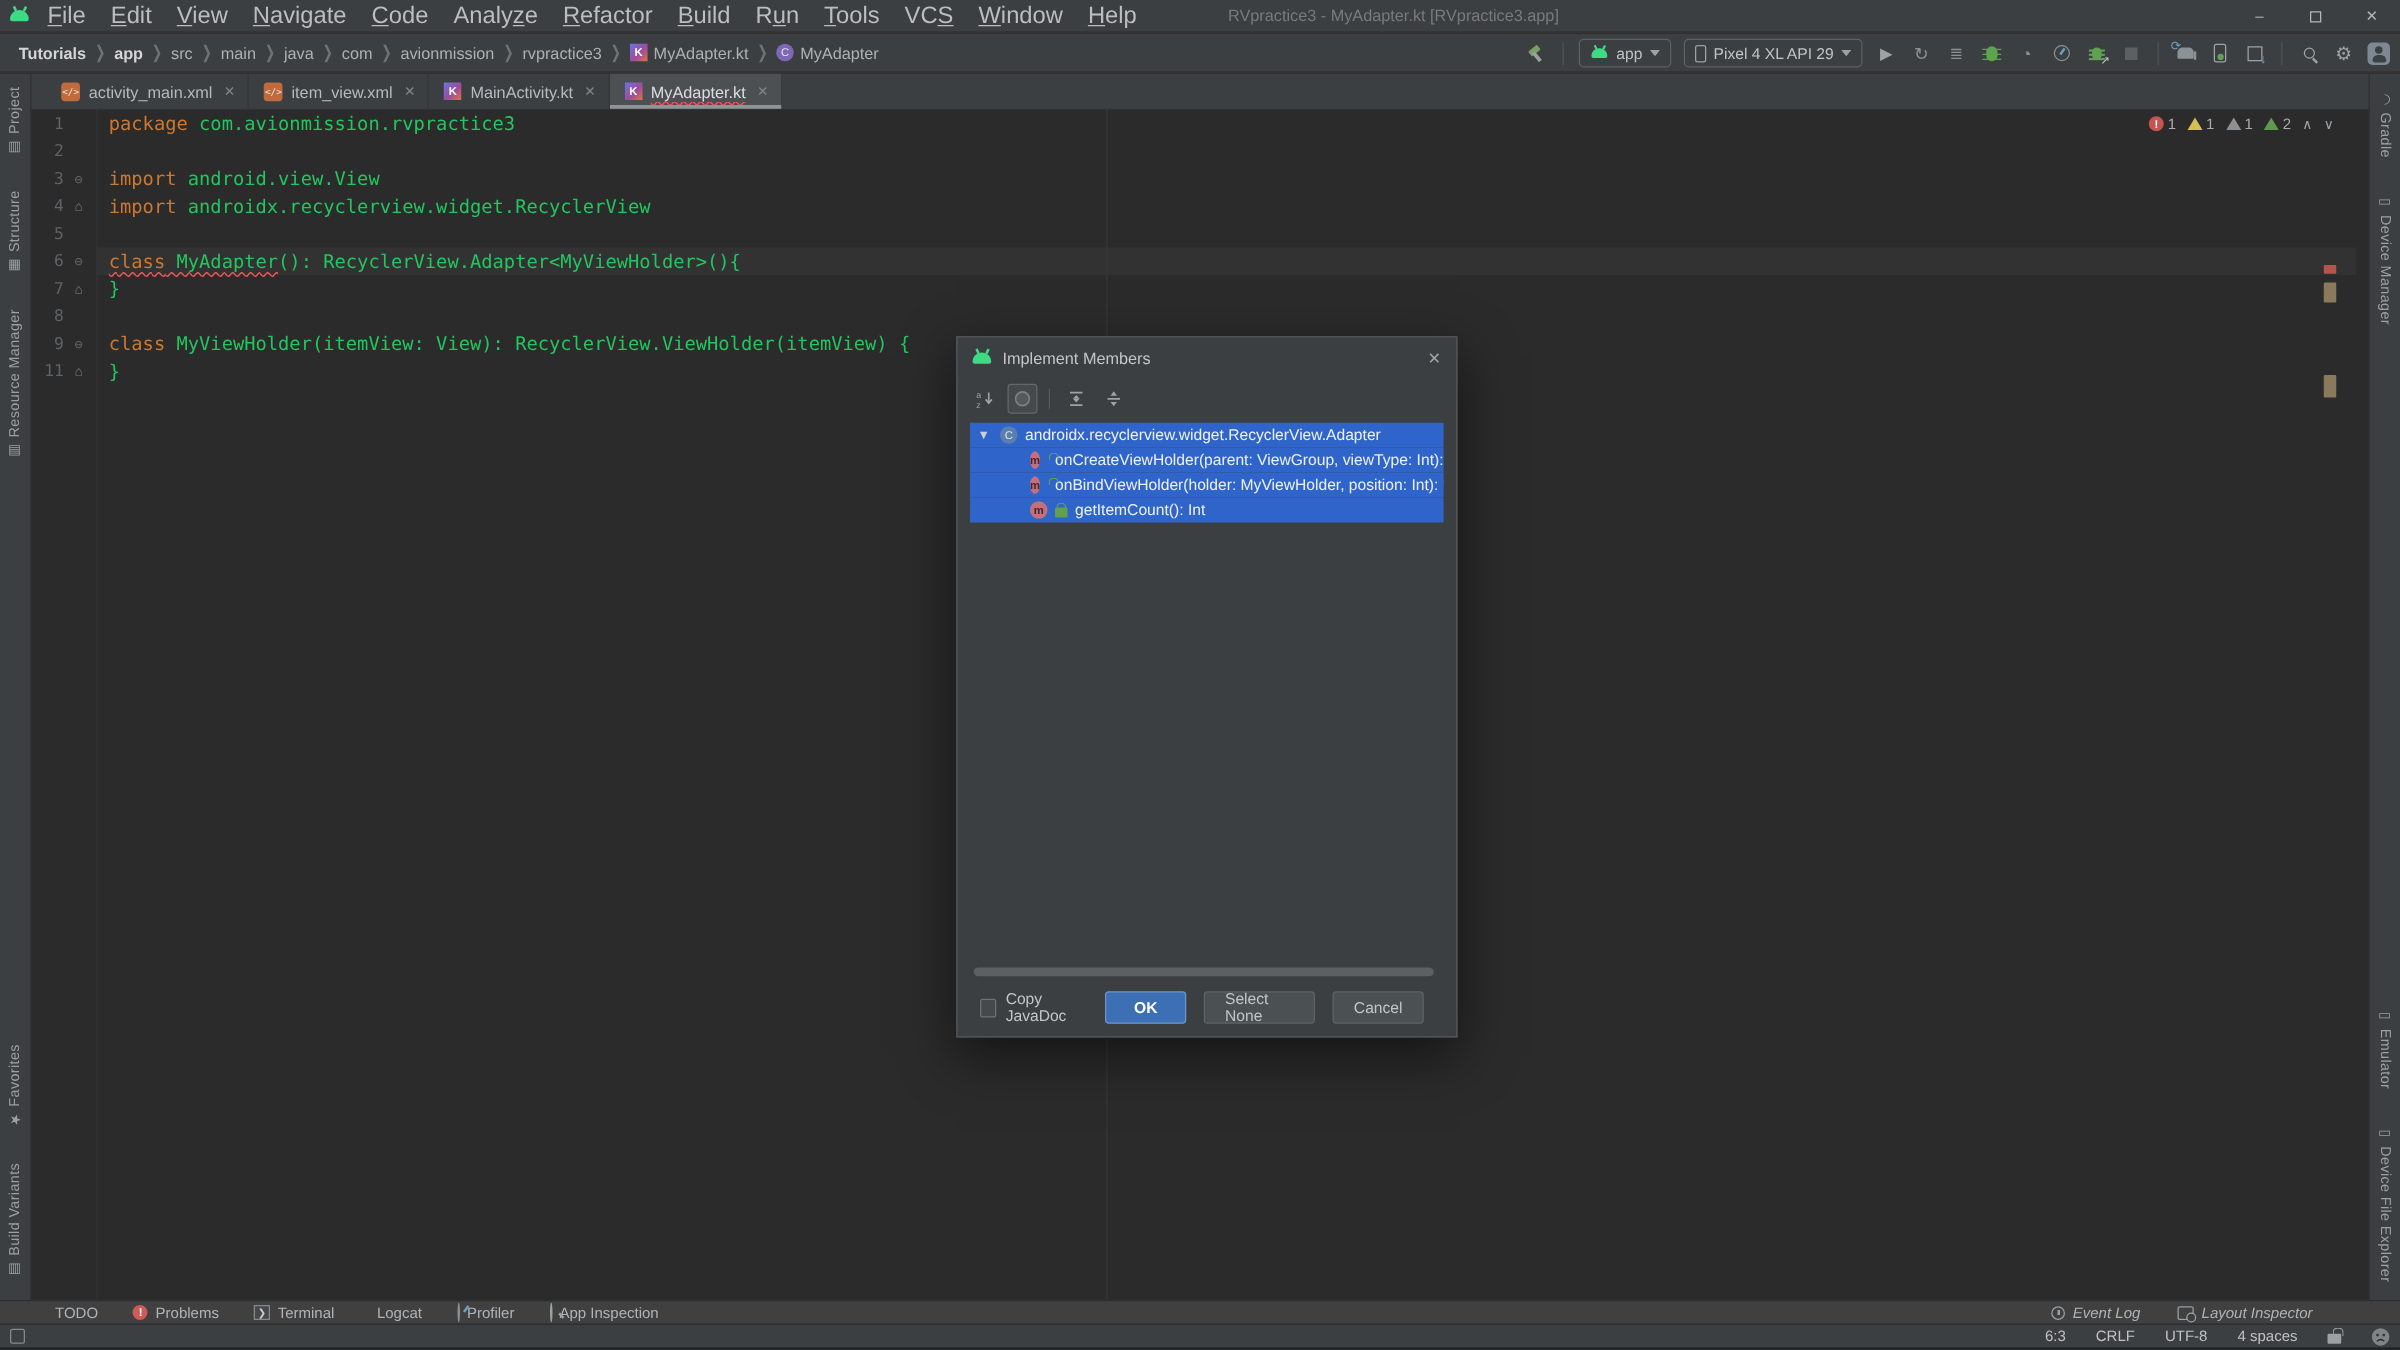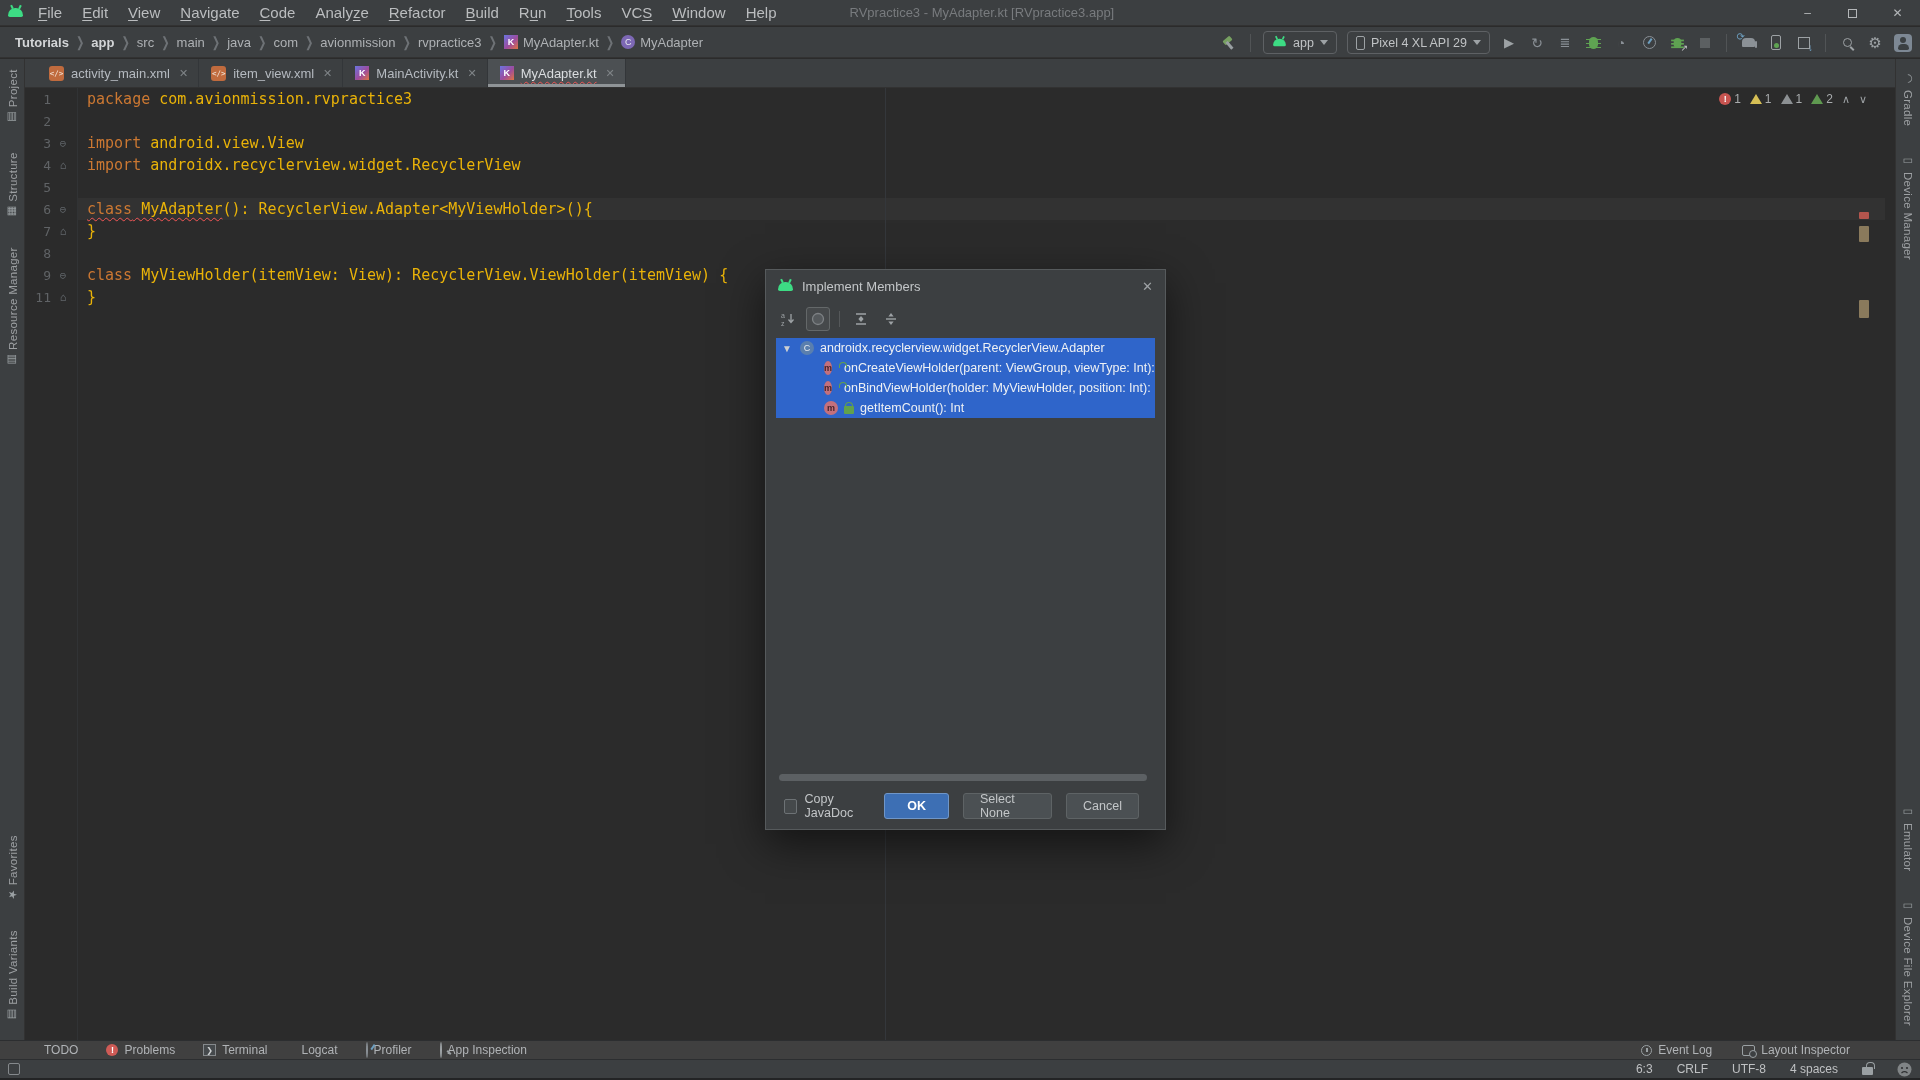--- a/index.html
+++ b/index.html
@@ -4,21 +4,21 @@
 <style>
   * { margin:0; padding:0; box-sizing:border-box; }
   html,body { width:1920px; height:1080px; overflow:hidden; background:#2b2b2b;
     font-family:"Liberation Sans", sans-serif; -webkit-font-smoothing:antialiased; }
   .app { position:relative; width:1920px; height:1080px; background:#2b2b2b; color:#bbbdbf; }
 
   
   .titlebar { position:absolute; left:0; top:0; width:1920px; height:26px; background:#3c3f41;
     display:flex; align-items:center; border-bottom:1px solid #323232; }
   .menu { display:flex; align-items:center; gap:2px; margin-left:6px; }
-  .menu-item { padding:3px 9px; font-size:15px; color:#bbbdbf; cursor:default; }
+  .menu-item { padding:3px 9px; font-size:19px; color:#bbbdbf; cursor:default; }
   .menu-item u { text-decoration:underline; text-underline-offset:2px; }
   .win-title { margin-left:64px; font-size:13px; color:#787b7e; }
   .win-controls { position:absolute; right:0; top:0; height:26px; display:flex; }
   .win-btn { width:45px; height:26px; display:flex; align-items:center; justify-content:center; color:#b4b7b9; font-size:12px; }
   .wb-max { width:9px; height:9px; border:1px solid #b4b7b9; display:block; }
 
   
   .toolbar { position:absolute; left:0; top:27px; width:1920px; height:31px; background:#3c3f41;
     display:flex; align-items:center; border-bottom:1px solid #323232; }
   .crumbs { display:flex; align-items:center; margin-left:12px; font-size:13px; color:#aeb1b4; }
@@ -88,21 +88,21 @@
   
   .editor { position:absolute; left:25px; top:88px; width:1870px; height:952px; background:#2b2b2b; }
   .caret-line { position:absolute; left:52px; top:110px; width:1808px; height:22px; background:#323232; }
   .gutter-divider { position:absolute; left:52px; top:0; width:1px; height:952px; background:#313335; }
   .margin-guide { position:absolute; left:860px; top:0; width:1px; height:952px; background:#34373b; }
   .code-line { position:relative; height:22px; display:flex; align-items:center; font-family:"DejaVu Sans Mono", monospace; font-size:15px; white-space:pre; }
   .ln { width:26px; text-align:right; color:#606366; font-size:13px; flex:none; font-family:"DejaVu Sans Mono", monospace; }
   .fold { width:24px; text-align:center; color:#5f6468; font-size:11px; flex:none; }
   .codetxt { padding-left:12px; }
   .tok-kw { color:#cc7832; }
-  .tok-pl { color:#eab308; }
+  .tok-pl { color:#22c55e; }
   .err-stripe-mark { position:absolute; border-radius:1px; }
   .inspect { position:absolute; right:28px; top:4px; display:flex; align-items:center; gap:9px; font-size:12px; color:#a9acae; }
   .insp-item { display:flex; align-items:center; gap:3px; }
   .dot-error { width:12px; height:12px; border-radius:50%; background:#c75450; color:#fff; font-size:9px; font-weight:bold; display:flex; align-items:center; justify-content:center; }
   .tri { width:0; height:0; border-left:6px solid transparent; border-right:6px solid transparent; }
   .tri.warn { border-bottom:10px solid #d6bf55; }
   .tri.gray { border-bottom:10px solid #8c9093; }
   .tri.weak { border-bottom:10px solid #5f9950; }
   .chev { color:#9da2a5; font-size:11px; }
 
@@ -126,21 +126,21 @@
   .chklabel { margin-left:-6px; color:#c3c6c8; }
   .btn { height:26px; padding:0 16px; border-radius:3px; font-size:12.5px; display:flex; align-items:center; justify-content:center; }
   .btn.primary { background:#3d6fb4; border:1px solid #6f96c8; color:#ffffff; font-weight:bold; margin-left:auto; padding:0 22px; }
   .btn.plain { background:#4b5053; border:1px solid #5e6365; color:#c3c6c8; }
 
   
   .toolwin-bar { position:absolute; left:0; top:1040px; width:1920px; height:19px; background:#404040;
     border-top:1px solid #2c2e30; display:flex; align-items:center; font-size:12px; color:#b0b3b6; }
   .tw-group { display:flex; align-items:center; gap:28px; margin-left:38px; }
   .tw-item { display:flex; align-items:center; gap:6px; }
-  .tw-right { position:absolute; right:70px; display:flex; align-items:center; gap:30px; }
+  .tw-right { position:absolute; right:70px; display:flex; align-items:center; gap:30px;font-style:italic; }
   .bars3 { width:12px; height:10px; background:linear-gradient(#9aa0a3 2px, transparent 2px); background-size:12px 4px; }
   .bi-problem { width:12px; height:12px; border-radius:50%; background:#cf5b56; color:#fff; font-size:9px; font-weight:bold; display:flex; align-items:center; justify-content:center; }
   .bi-term { width:13px; height:12px; background:#45494c; border:1px solid #85898c; font-size:8px; color:#cdd0d2; display:flex; align-items:center; justify-content:center; }
   .bi-circle { width:11px; height:11px; border:1.5px solid #9aa0a3; border-radius:50%; position:relative; }
   .bi-circle::after { content:""; position:absolute; left:4px; top:2px; width:1.5px; height:4px; background:#9aa0a3; }
   .bi-rect { width:13px; height:11px; border:1.5px solid #9aa0a3; border-radius:2px; position:relative; }
   .bi-rect::after { content:""; position:absolute; right:-3px; bottom:-3px; width:6px; height:6px; border:1.5px solid #9aa0a3; border-radius:50%; background:#3c3f41; }
 
   .statusbar { position:absolute; left:0; top:1059px; width:1920px; height:19px; background:#3c3f41;
     border-top:1px solid #2c2e30; display:flex; align-items:center; font-size:12px; color:#bfc1c3; }

